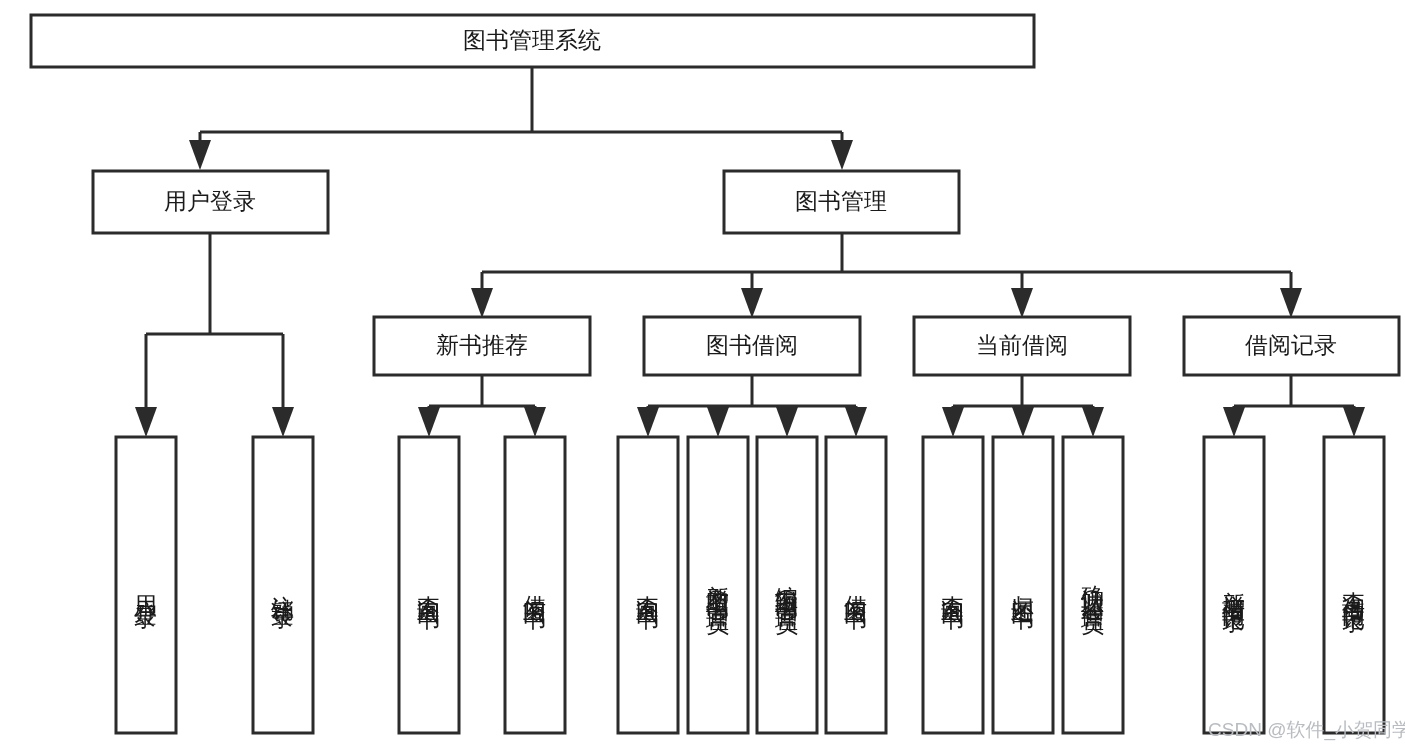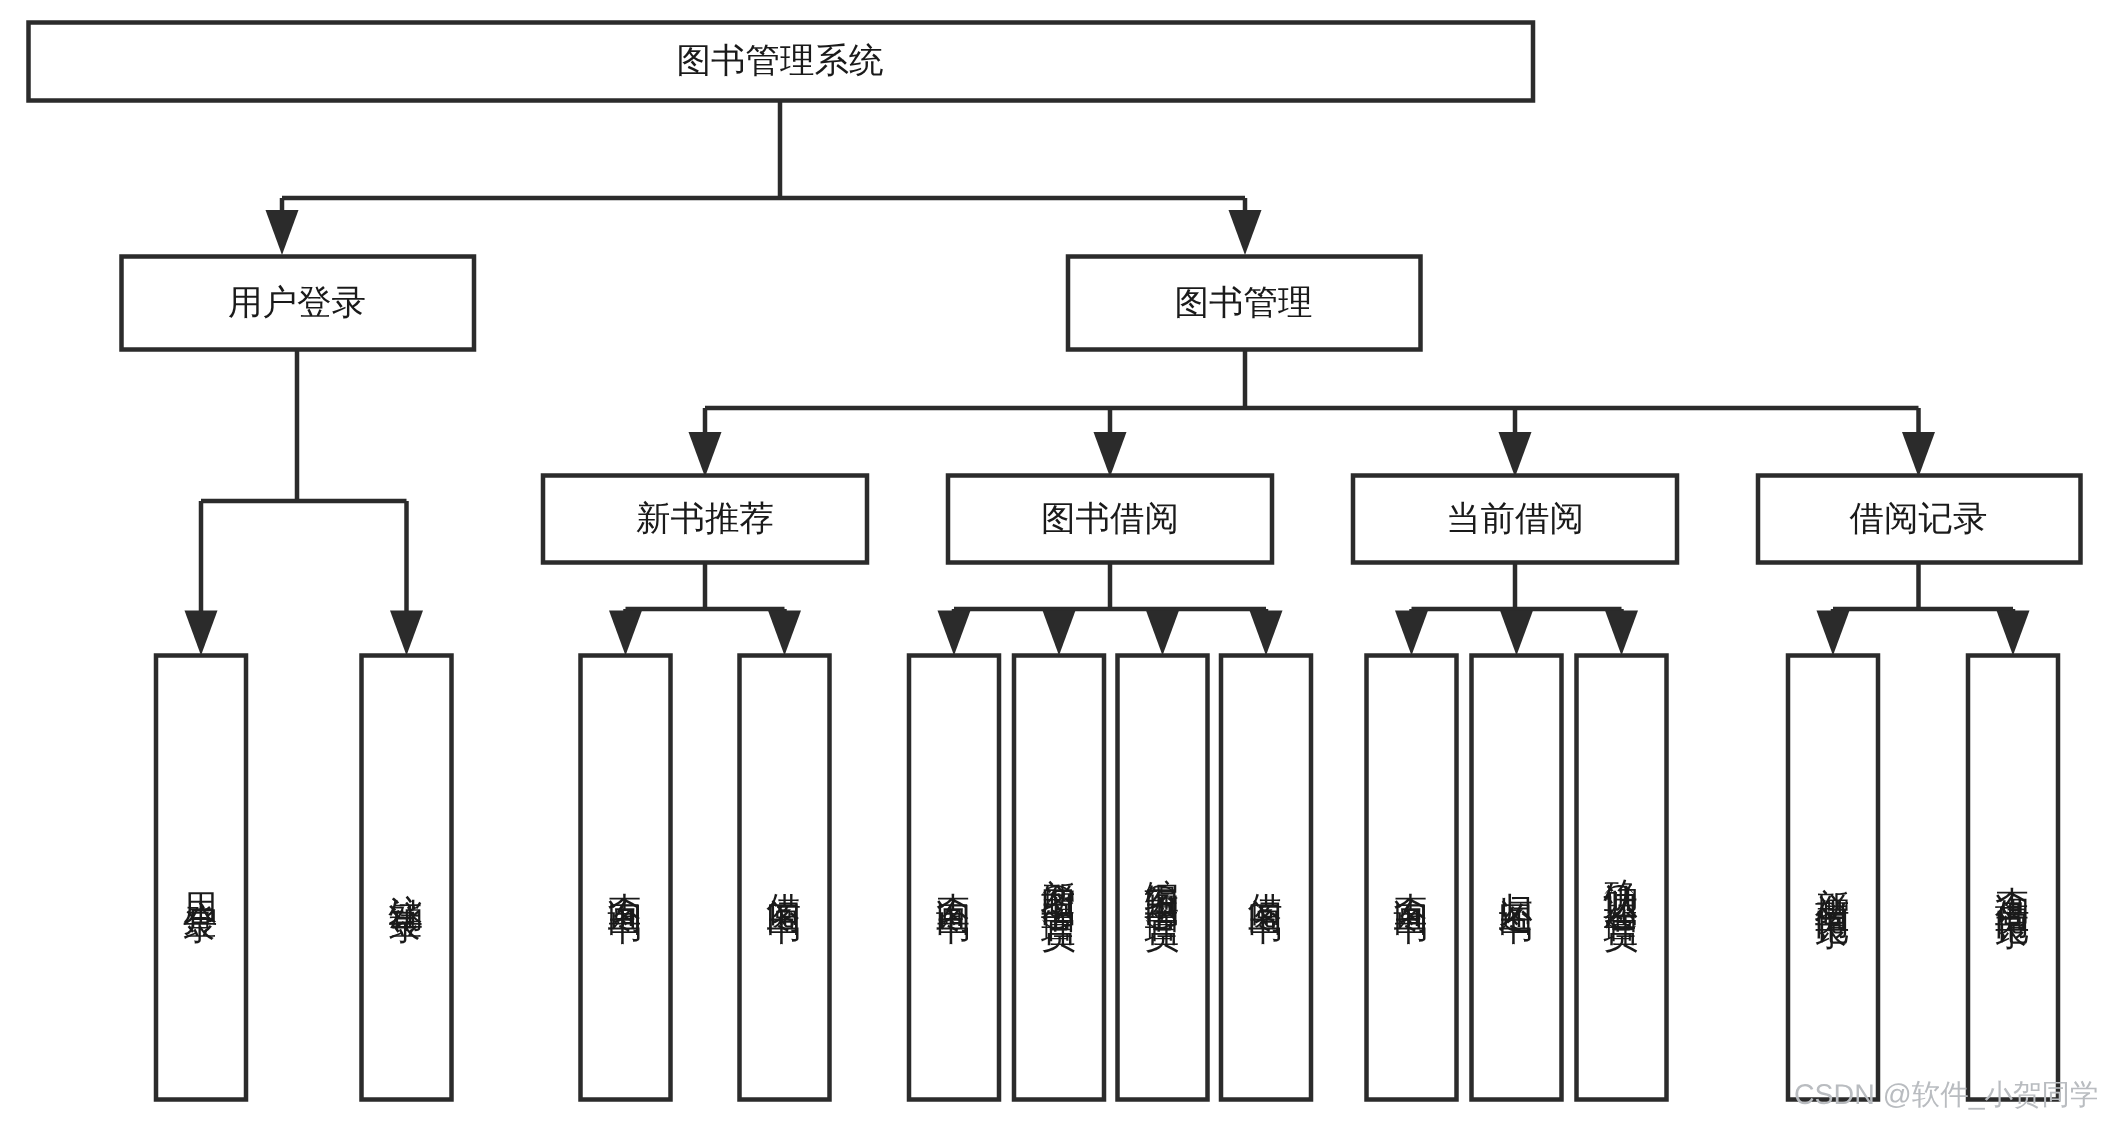--- a/index.html
+++ b/index.html
@@ -9,21 +9,21 @@
   }
   body {
     width: 1405px;
     height: 747px;
     font-family: "Liberation Sans", "DejaVu Sans", sans-serif;
     overflow: hidden;
     position: relative;
   }
   #diagram-root {
     position: absolute;
-    left: 0;
+    left: 12px;
     top: 0;
     width: 1145px;
     height: 747px;
     text-align: center;
   }
   svg.diagram-canvas {
     display: block;
     width: 1405px;
     height: 747px;
   }

